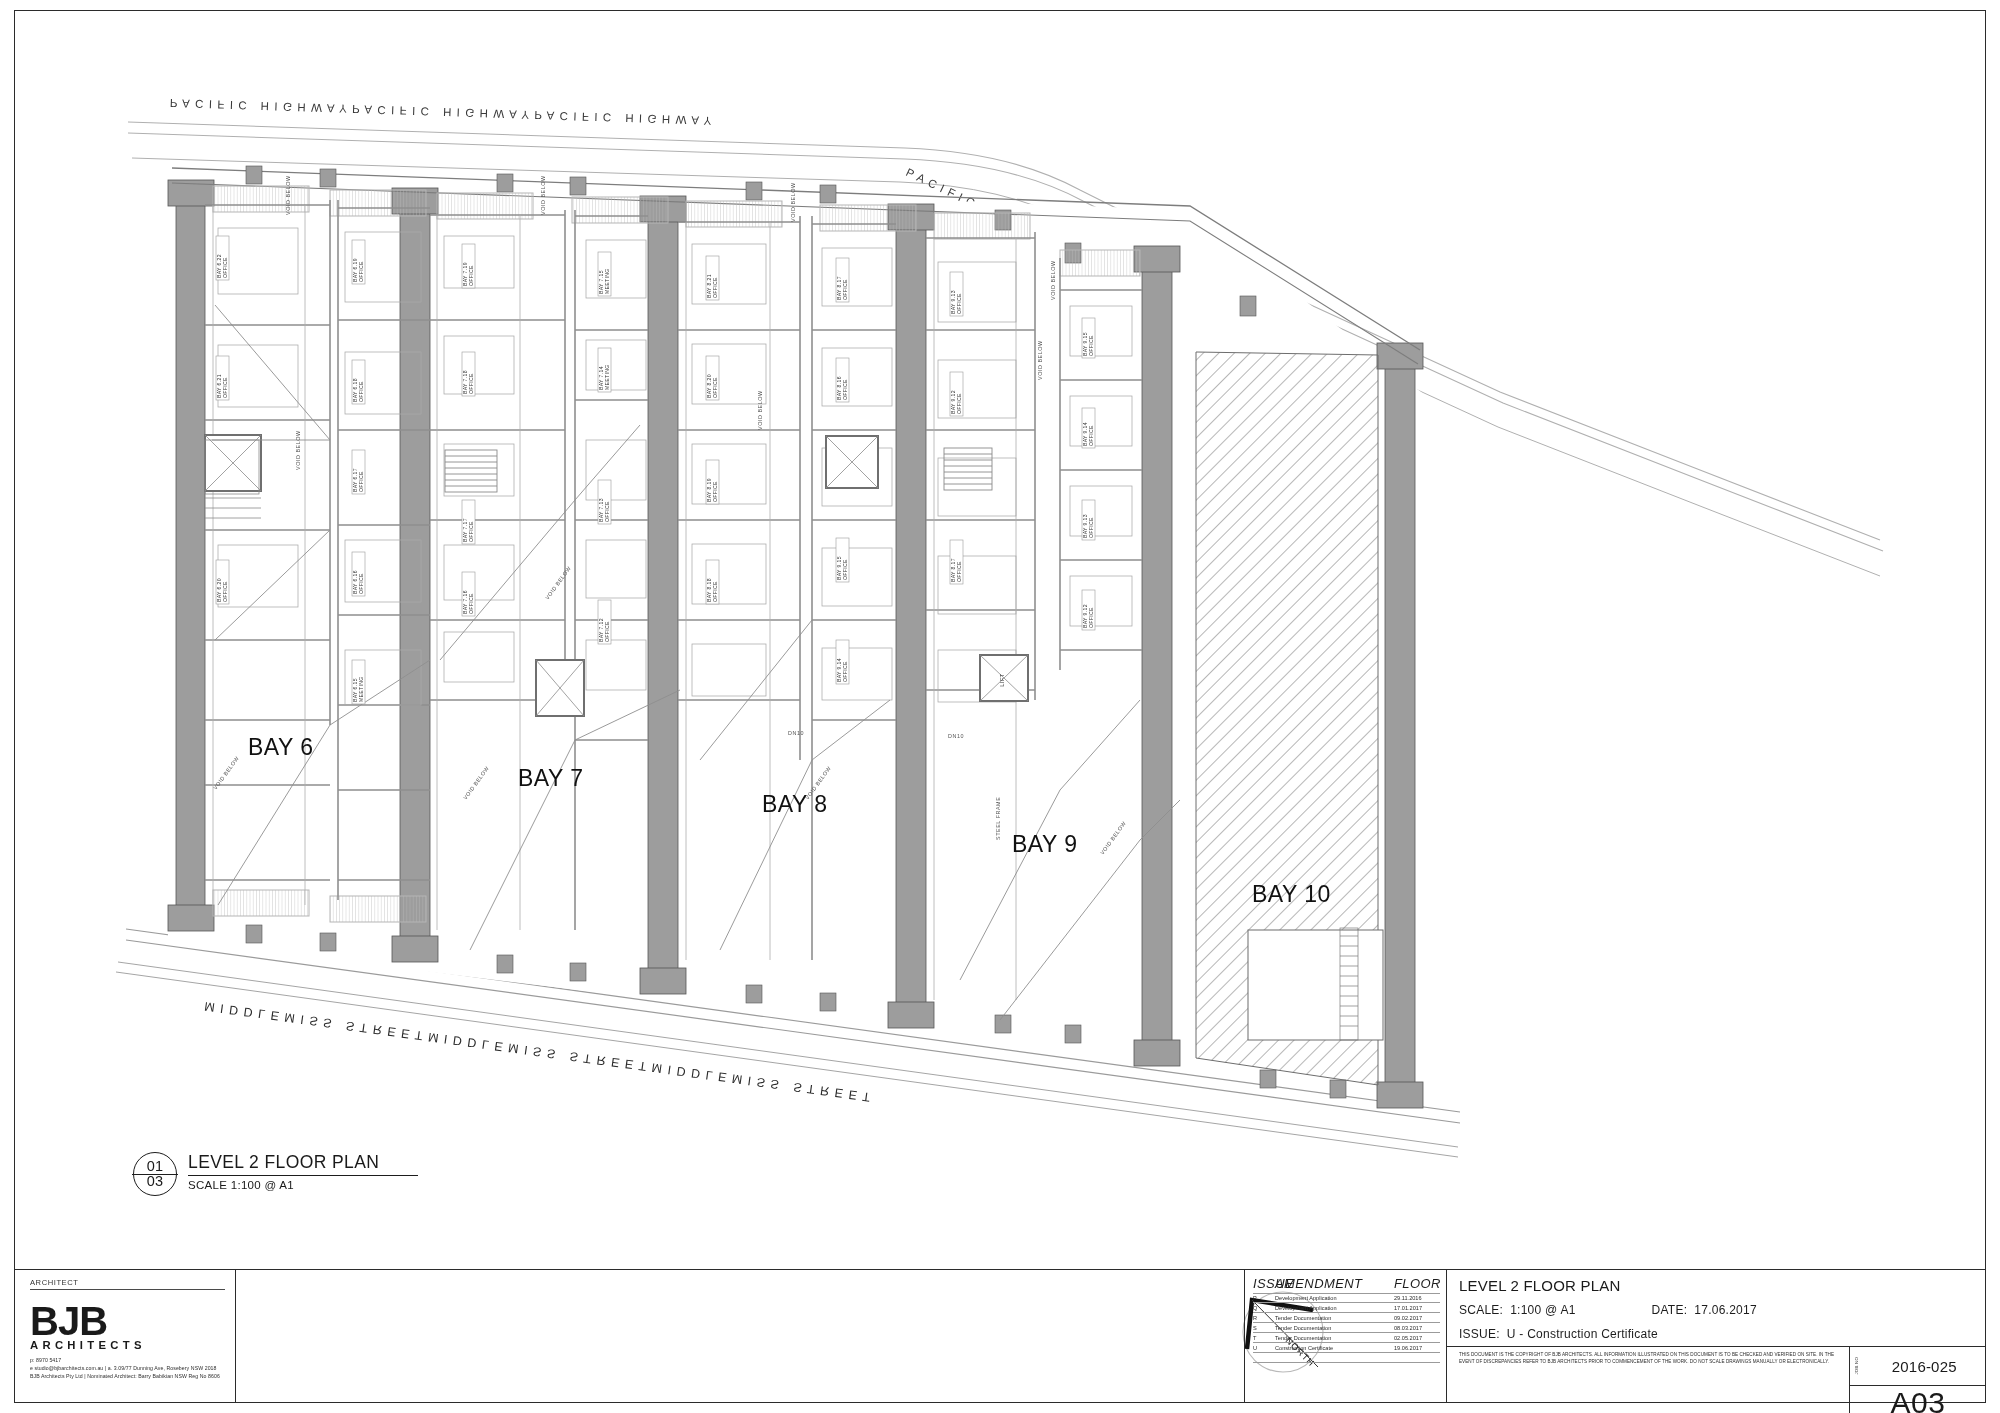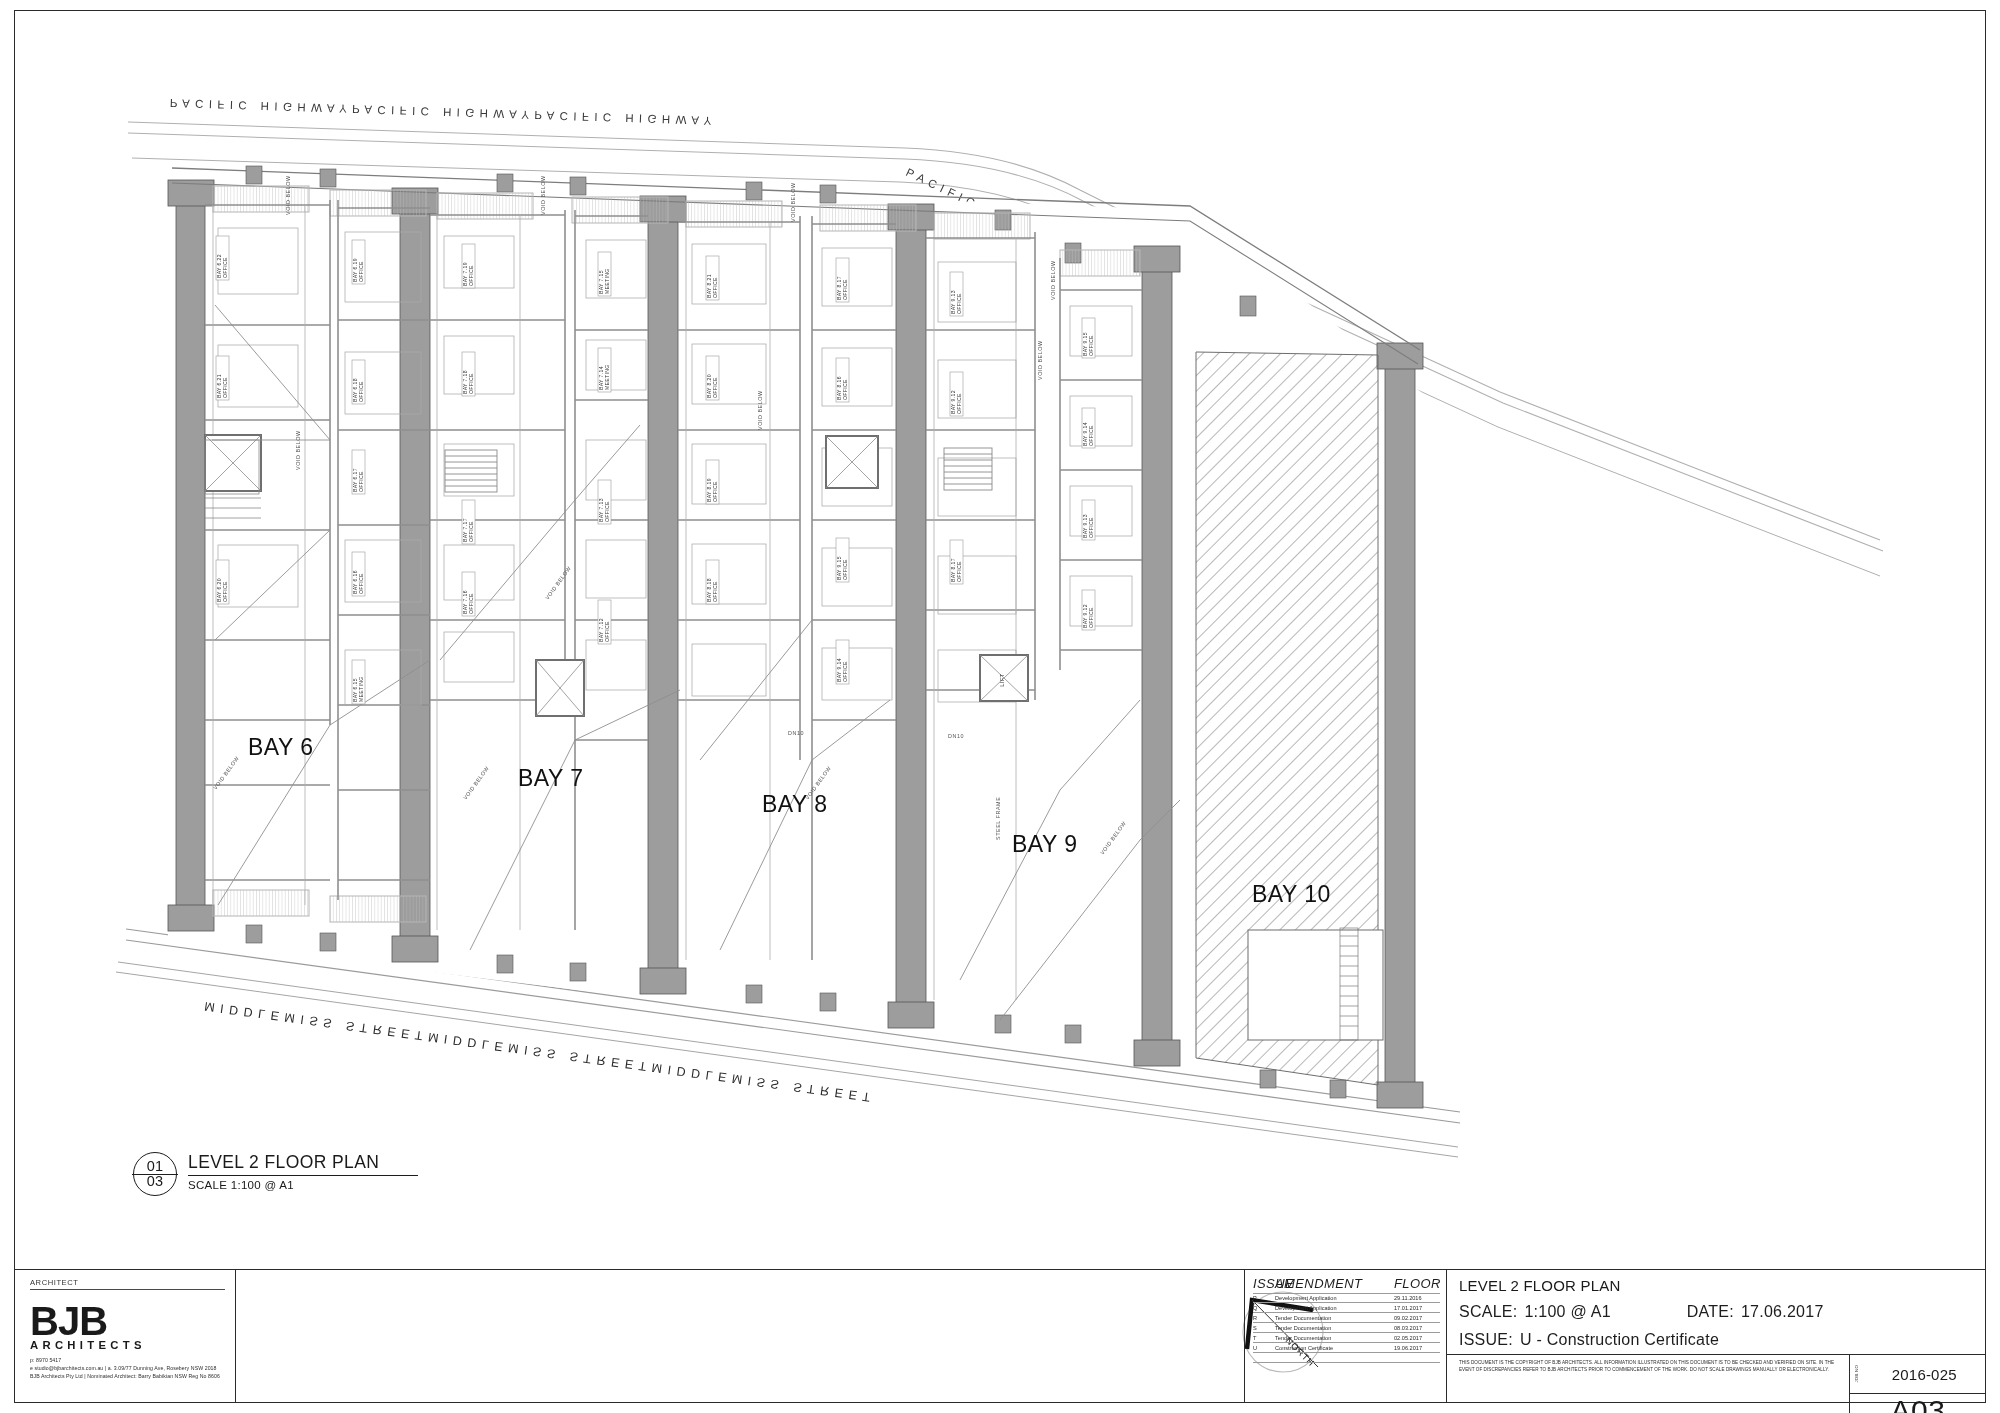--- a/index.html
+++ b/index.html
@@ -59,21 +59,21 @@
 
   
   #tb-project{width:252px;padding:7px 10px 0 12px;}
   .proj-title{font-size:16.5px;letter-spacing:.1px;line-height:1.17;margin-top:7px;}
   .proj-sub{font-size:8.2px;letter-spacing:.25px;margin-top:7px;color:#232323;}
 
   
   #tb-drawing{flex:1;display:flex;flex-direction:column;}
   .dw-title{font-size:15px;letter-spacing:.2px;padding:7px 0 4px 12px;}
   .dw-rule{height:1.2px;background:#2b2b2b;}
-  .dw-line{display:flex;align-items:center;font-size:16px;letter-spacing:.25px;
+  .dw-line{display:flex;align-items:center;font-size:12px;letter-spacing:.25px;
       padding:5px 0 5px 12px;color:#1d1d1d;}
   .dw-line .k{color:#1d1d1d;}
   .dw-line .v{margin-left:7px;}
   .dw-line .k2{margin-left:76px;}
   .dw-bottom{flex:1;display:flex;border-top:1.2px solid #2b2b2b;}
   .copy{flex:1;padding:5px 8px 0 12px;font-size:4.6px;line-height:1.52;
       letter-spacing:.05px;color:#2b2b2b;text-transform:uppercase;}
   .numbox{width:136px;border-left:1.2px solid #2b2b2b;display:flex;flex-direction:column;}
   .num-top{height:38px;border-bottom:1.2px solid #2b2b2b;display:flex;align-items:center;}
   .num-rot{writing-mode:vertical-rl;transform:rotate(180deg);font-size:4.4px;

